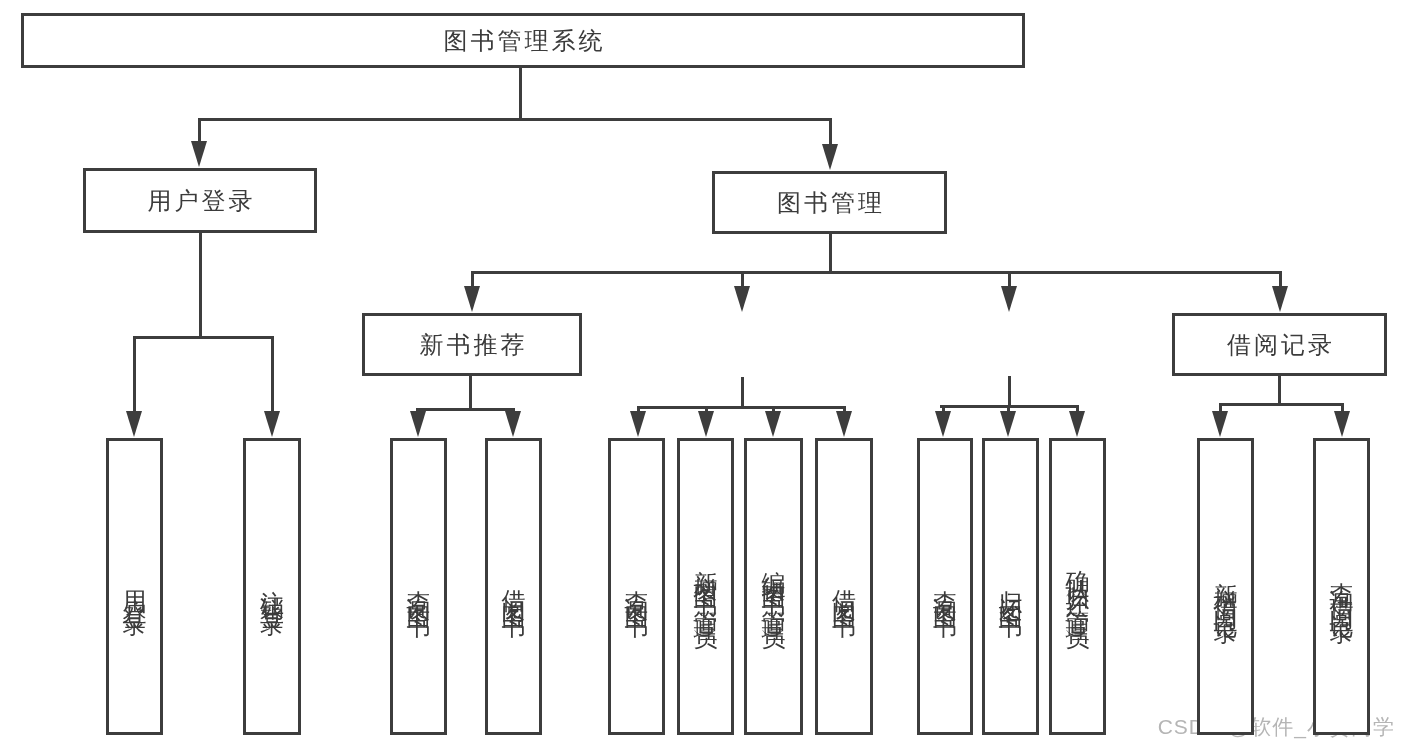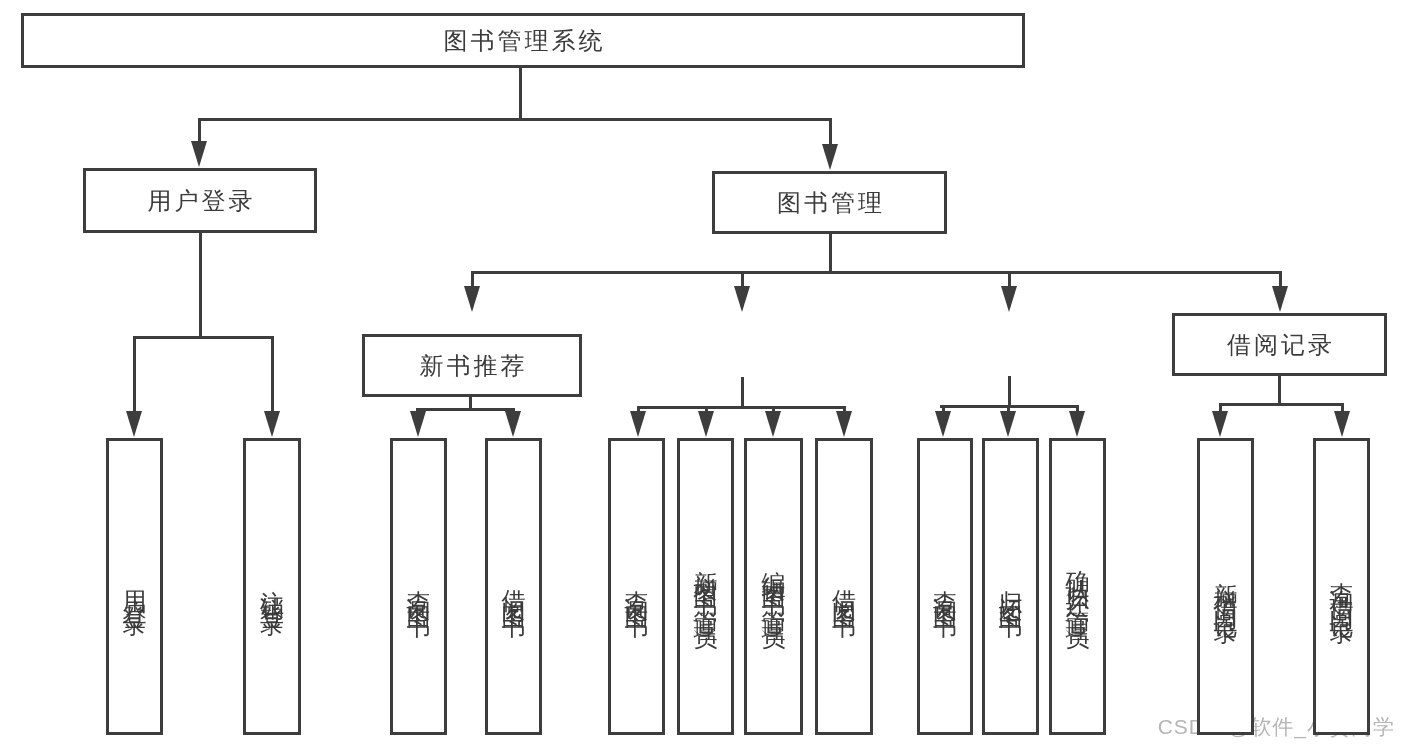--- a/index.html
+++ b/index.html
@@ -100,21 +100,21 @@
   <div class="watermark">CSDN @软件_小贺同学</div>
 <div class="node" style="left: 21px; top: 13px; width: 1004px; height: 55px;">
       <span class="label">图书管理系统</span>
     </div>
     <div class="node" style="left: 83px; top: 168px; width: 234px; height: 65px;">
       <span class="label">用户登录</span>
     </div>
     <div class="node" style="left: 712px; top: 171px; width: 235px; height: 63px;">
       <span class="label">图书管理</span>
     </div>
-    <div class="node" style="left: 362px; top: 313px; width: 220px; height: 63px; margin-top: 21px;">
+    <div class="node" style="left: 362px; top: 313px; width: 220px; height: 63px;">
       <span class="label">新书推荐</span>
     </div>
     <div class="node" style="left: 1172px; top: 313px; width: 215px; height: 63px;">
       <span class="label">借阅记录</span>
     </div>
     <div class="node vertical" style="left: 106px; top: 438px; width: 57px; height: 297px;">
       <span class="label">用户登录</span>
     </div>
     <div class="node vertical" style="left: 243px; top: 438px; width: 58px; height: 297px;">
       <span class="label">注销登录</span>

